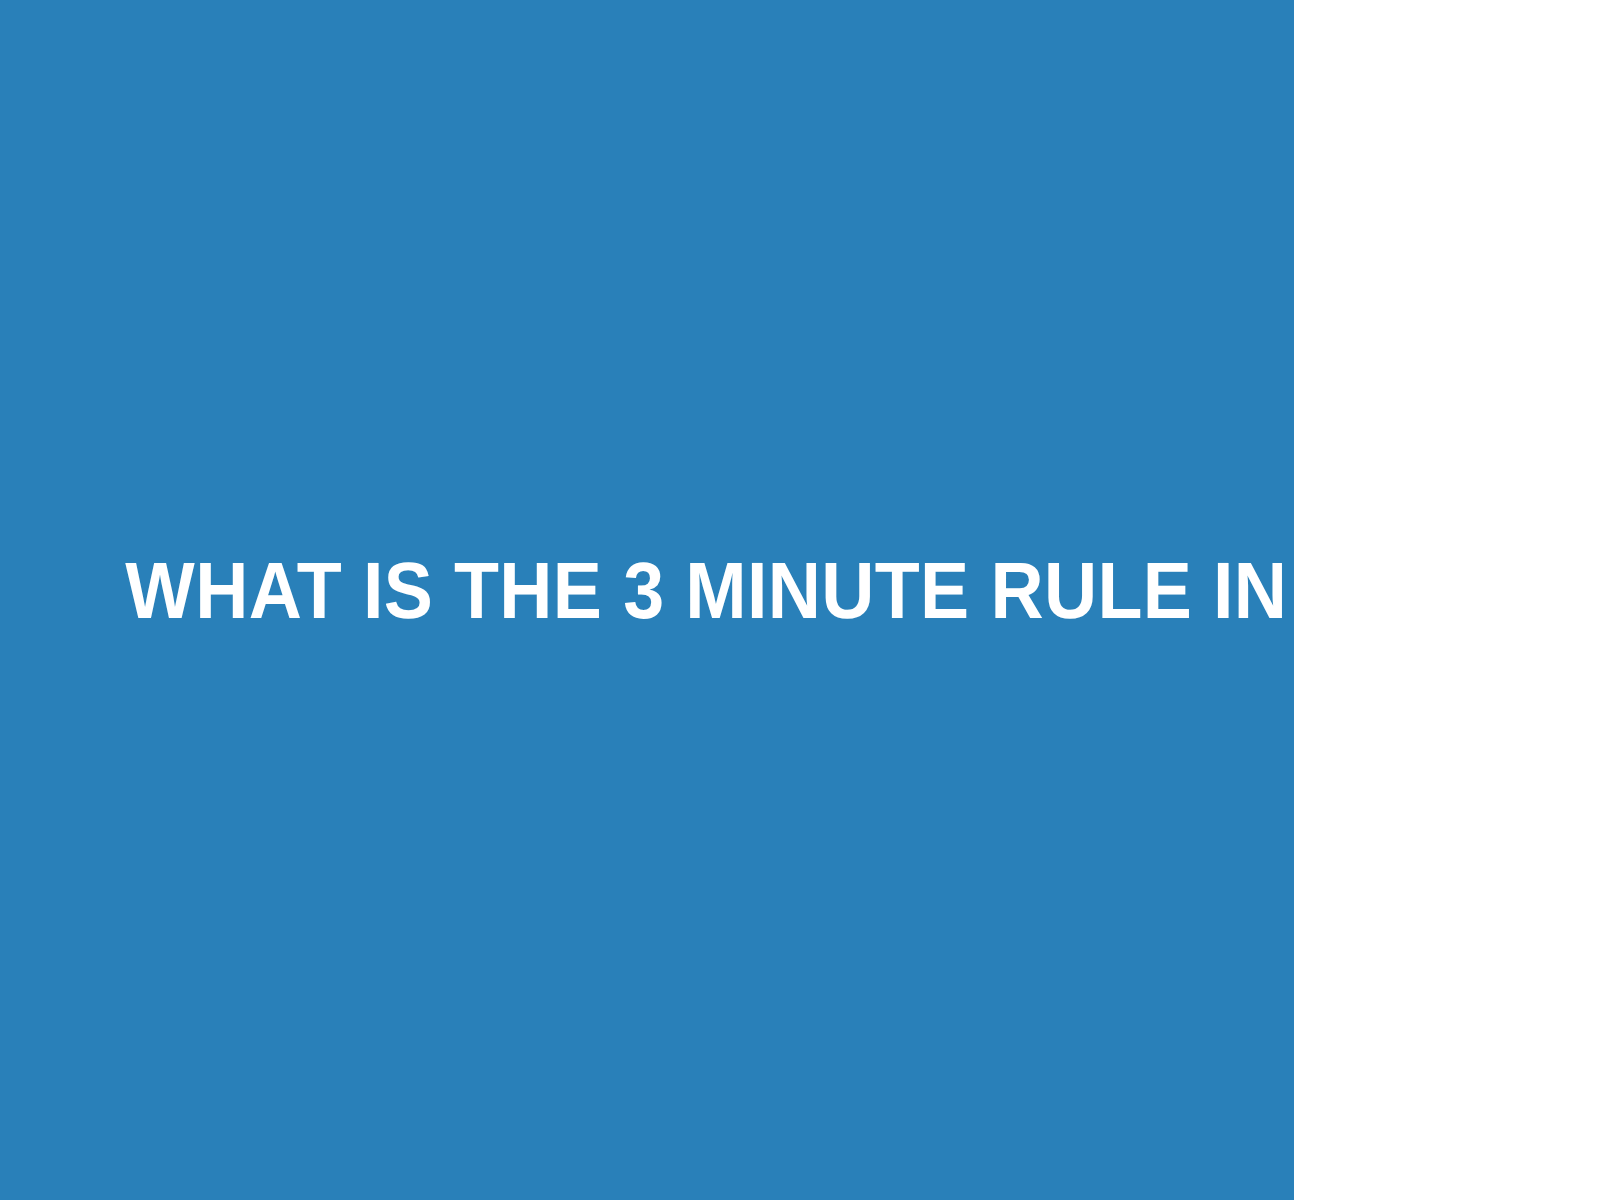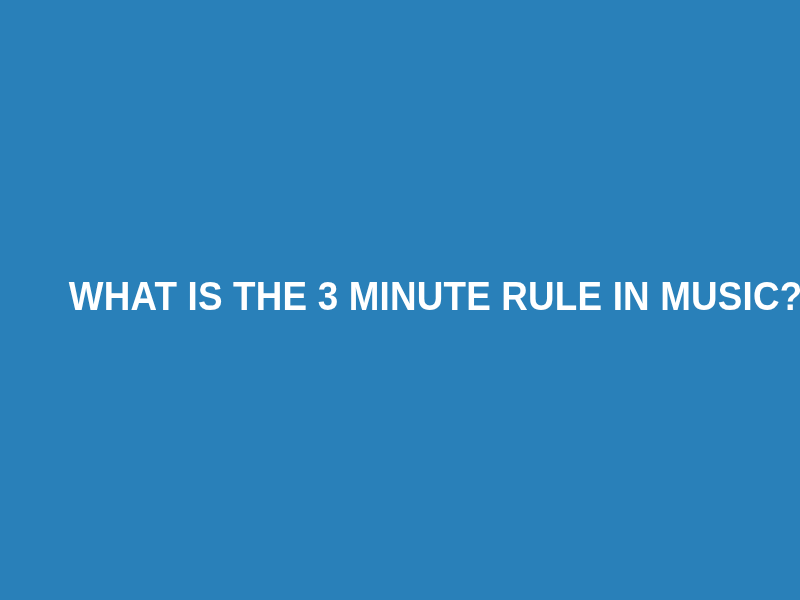--- a/index.html
+++ b/index.html
@@ -10,21 +10,21 @@
 
   body {
     width: 800px;
     height: 600px;
     overflow: hidden;
     font-family: "Liberation Sans", sans-serif;
   }
 
   #title-card {
     position: relative;
-    width: 800px;
+    width: 647px;
     height: 600px;
     background-color: #2980b9;
     display: flex;
     align-items: center;
     justify-content: center;
     box-sizing: border-box;
   }
 
   #headline-block {
     width: 100%;

